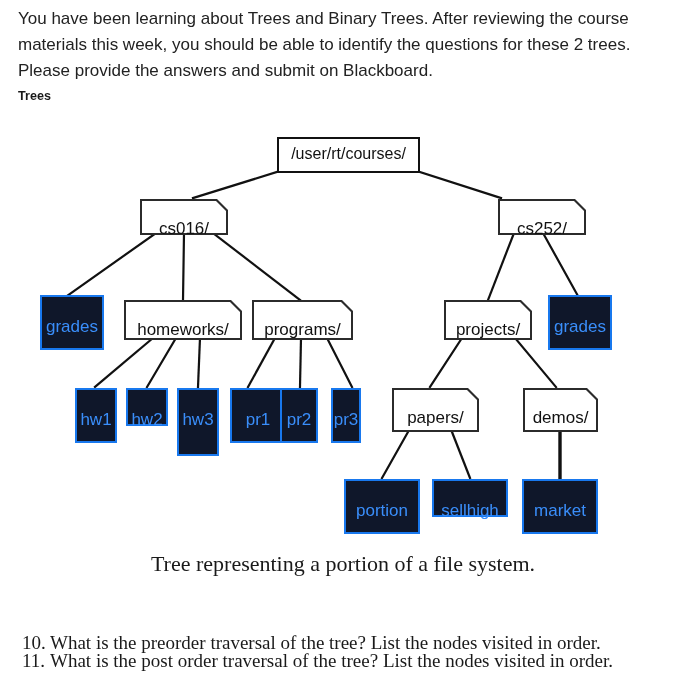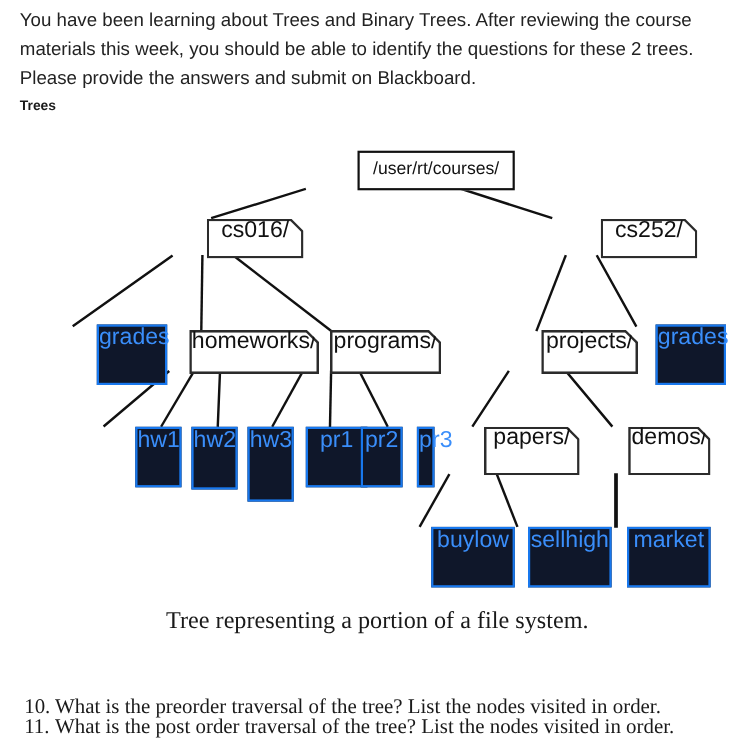--- a/index.html
+++ b/index.html
@@ -39,27 +39,26 @@
   }
   #edges {
     position: absolute;
     left: 0; top: 0;
     width: 686px; height: 450px;
   }
 
   .node {
     position: absolute;
     background: #ffffff;
-    margin-left: 48px;
   }
   .node .lbl {
     position: absolute;
-    left: 0; right: 0; top: 0;
+    left: 0; right: 0; top: 20px;
     text-align: center;
-    font-size: 21px;
+    font-size: 17px;
     line-height: 19px;
     white-space: nowrap;
   }
 
   
   .folder {
     border: 0;
     background: #2b2b2b;
     -webkit-clip-path: polygon(0 0, calc(100% - 11px) 0, 100% 11px, 100% 100%, 0 100%);
     clip-path: polygon(0 0, calc(100% - 11px) 0, 100% 11px, 100% 100%, 0 100%);
@@ -184,48 +183,48 @@
     <span class="inner"></span>
     <span class="lbl">projects/</span>
   </div>
   <div class="node file" style="left:548px; top:175px; width:64px; height:55px;">
     <span class="lbl">grades</span>
   </div>
 
   <div class="node file" style="left:75px; top:268px; width:42px; height:55px;">
     <span class="lbl">hw1</span>
   </div>
-  <div class="node file" style="left:126px; top:268px; width:42px; height:57px;">
+  <div class="node file" style="left:126px; top:268px; width:42px; height:38px;">
     <span class="lbl">hw2</span>
   </div>
   <div class="node file" style="left:177px; top:268px; width:42px; height:68px;">
     <span class="lbl">hw3</span>
   </div>
   <div class="node file" style="left:230px; top:268px; width:56px; height:55px;">
     <span class="lbl">pr1</span>
   </div>
   <div class="node file" style="left:280px; top:268px; width:38px; height:55px;">
     <span class="lbl">pr2</span>
   </div>
-  <div class="node file" style="left:331px; top:268px; width:16px; height:55px;">
+  <div class="node file" style="left:331px; top:268px; width:30px; height:55px;">
     <span class="lbl">pr3</span>
   </div>
   <div class="node folder" style="left:392px; top:268px; width:87px; height:44px;">
     <span class="inner"></span>
     <span class="lbl">papers/</span>
   </div>
   <div class="node folder" style="left:523px; top:268px; width:75px; height:44px;">
     <span class="inner"></span>
     <span class="lbl">demos/</span>
   </div>
 
   <div class="node file" style="left:344px; top:359px; width:76px; height:55px;">
-    <span class="lbl">buylow</span>
-  </div>
-  <div class="node file" style="left:432px; top:359px; width:76px; height:55px;">
+    <span class="lbl">portion</span>
+  </div>
+  <div class="node file" style="left:432px; top:359px; width:76px; height:38px;">
     <span class="lbl">sellhigh</span>
   </div>
   <div class="node file" style="left:522px; top:359px; width:76px; height:55px;">
     <span class="lbl">market</span>
   </div>
 
 </div>
 
 <div id="caption">Tree representing a portion of a file system.</div>
 

